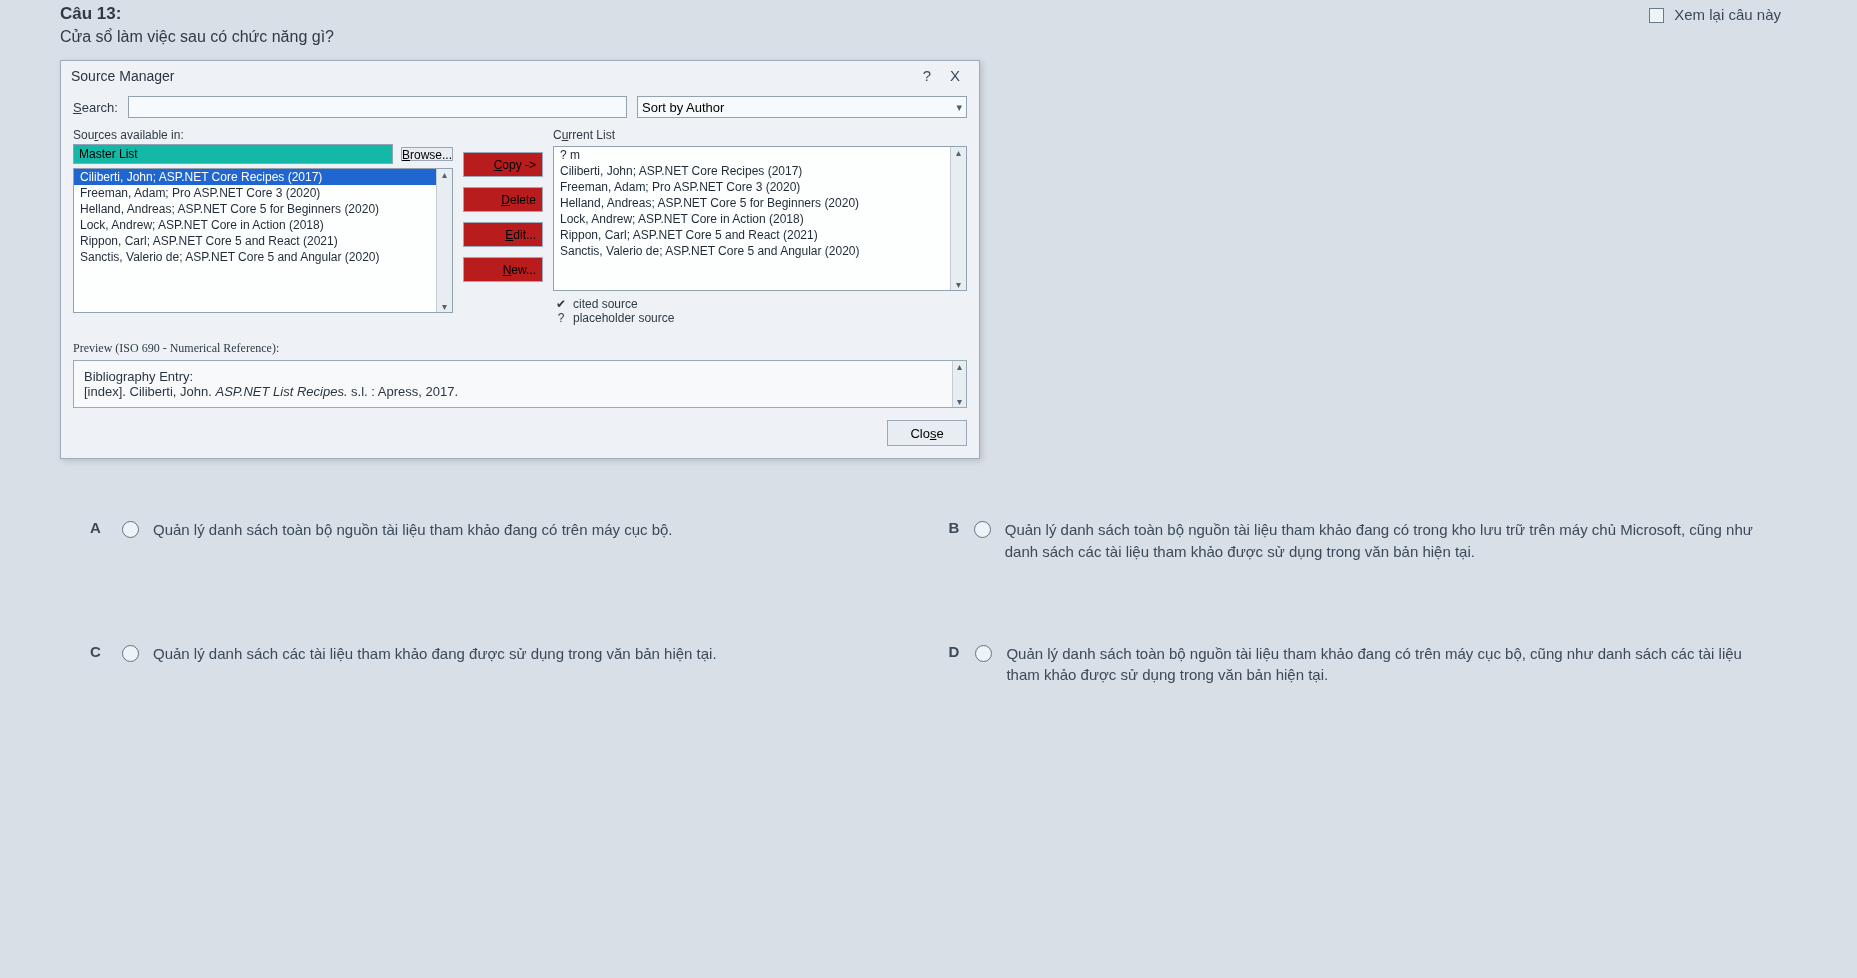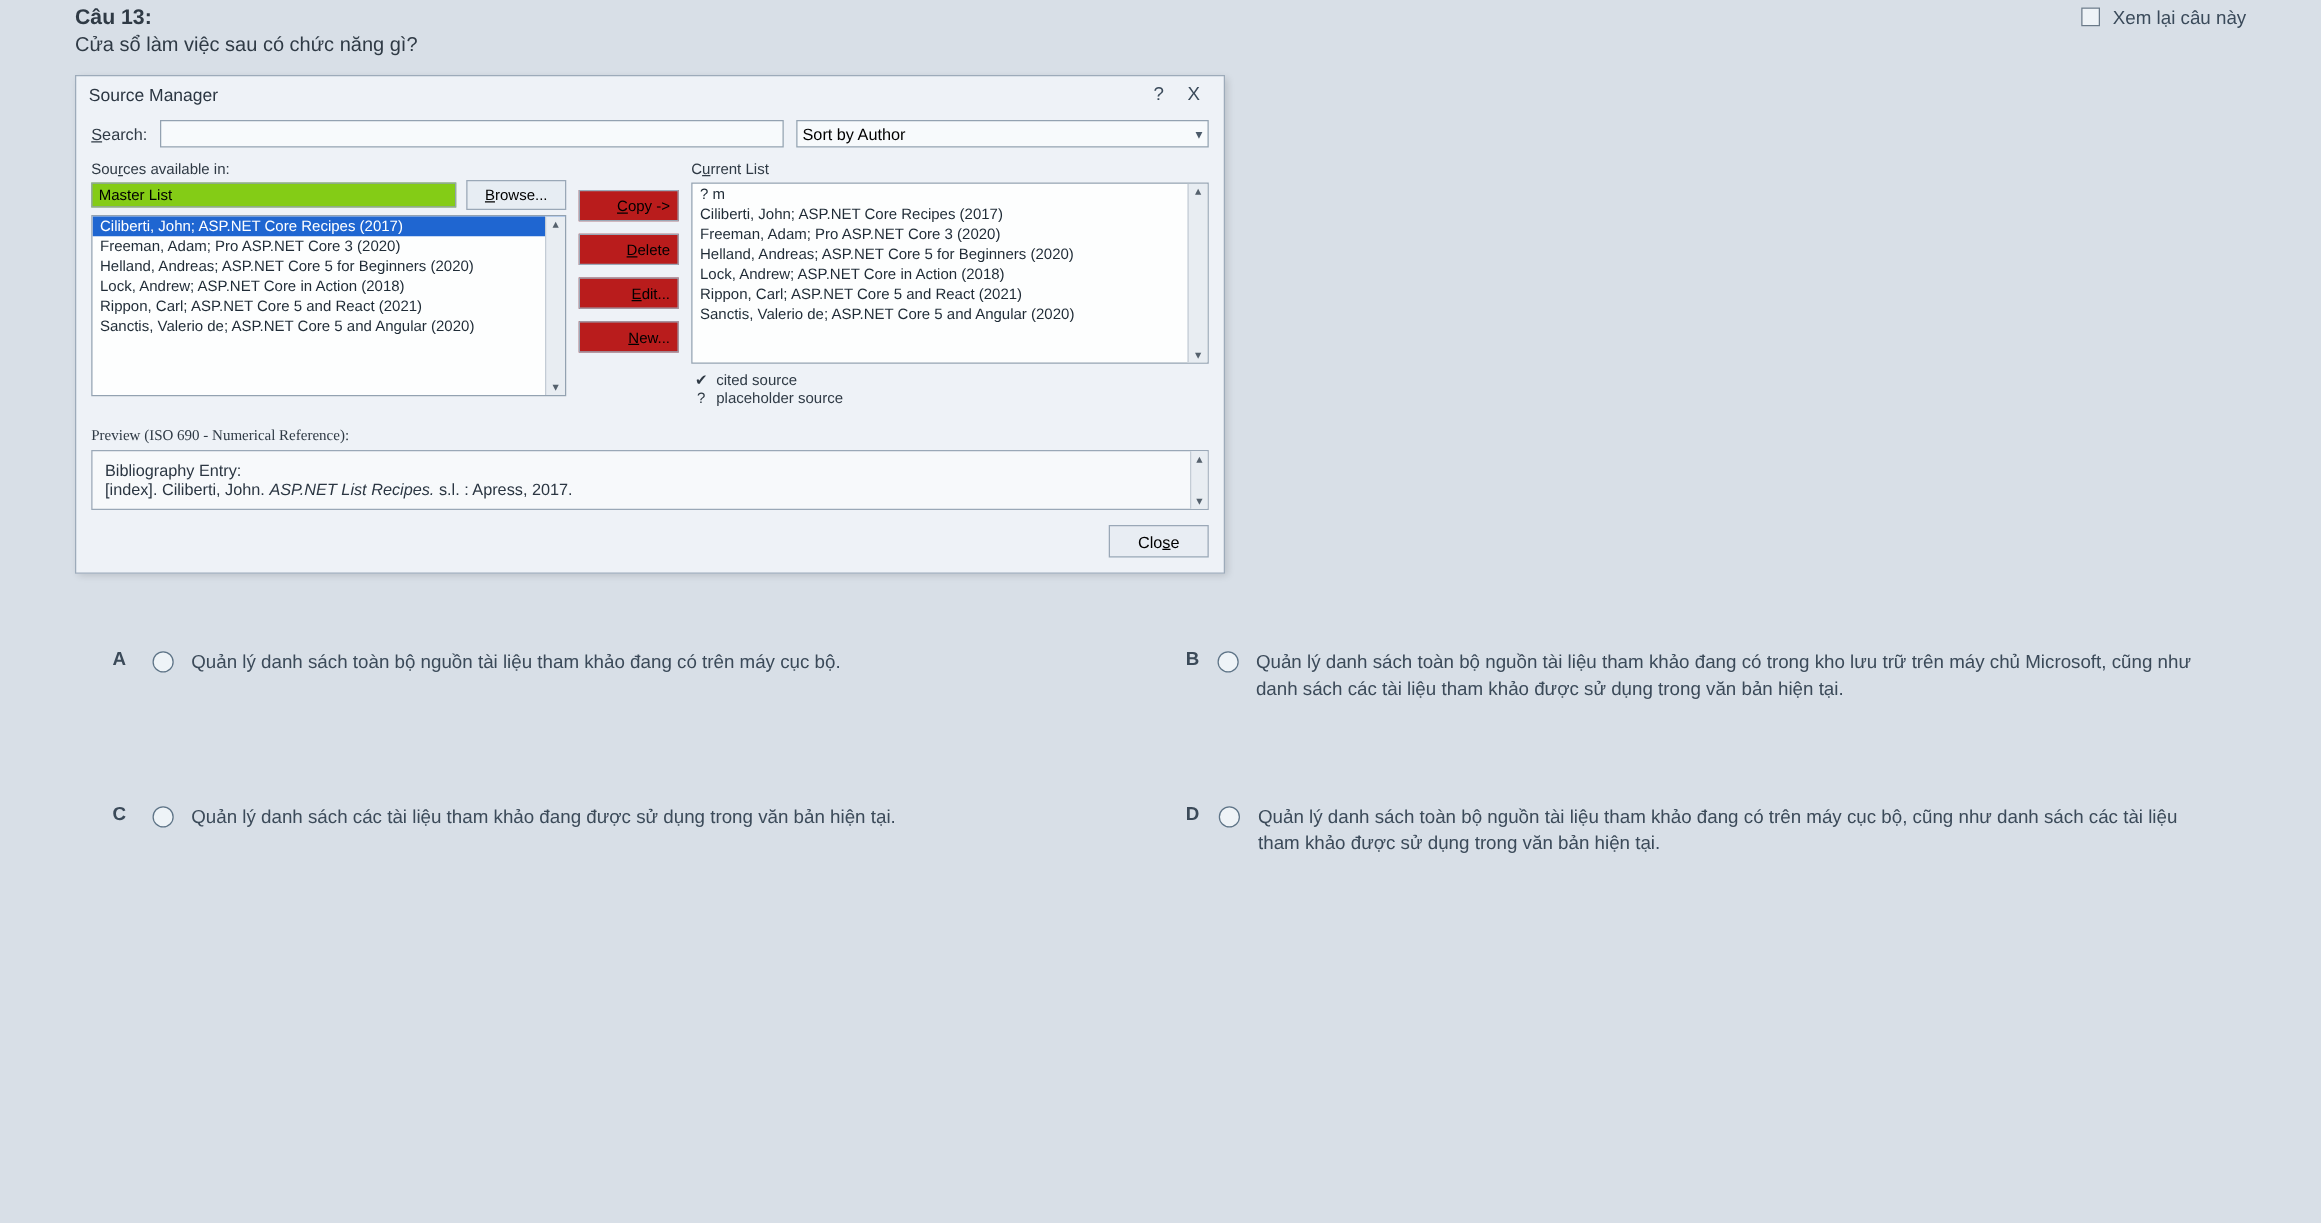--- a/index.html
+++ b/index.html
@@ -2,21 +2,21 @@
 <html><head>
 <meta charset="utf-8">
 <style>
   * { box-sizing: border-box; font-family: "Segoe UI", Tahoma, sans-serif; }
   body { margin: 0; background: #d8dfe7; padding: 0; width: 1857px; }
 
   .page { padding: 0 60px 40px; }
   .q-header { padding: 4px 0 2px; font-weight: 700; font-size: 17px; color: #2f3a45; }
   .q-text   { padding: 2px 0 14px; font-size: 16px; color: #2f3a45; }
 
-  .top-right { position: absolute; right: 60px; top: 6px; display: flex; align-items: flex-start; gap: 10px; color: #3a4a5a; font-size: 15px; }
+  .top-right { position: absolute; right: 76px; top: 6px; display: flex; align-items: flex-end; gap: 10px; color: #3a4a5a; font-size: 15px; }
   .top-right .chk { width: 15px; height: 15px; border: 1.5px solid #6a7a89; background: #eef3f7; }
 
   .dialog {
     width: 920px; background: #eef2f7; border: 1px solid #9dabba;
     box-shadow: 2px 2px 6px rgba(0,0,0,.15);
   }
   .titlebar { display: flex; align-items: center; padding: 6px 10px; font-size: 14px; color: #2b3642; }
   .titlebar .spacer { flex: 1; }
   .titlebar .win-btn { width: 28px; text-align: center; font-size: 15px; color: #3a4a5a; cursor: pointer; }
 
@@ -33,25 +33,25 @@
 
   .lists-row { display: flex; gap: 10px; padding: 0 12px 10px; align-items: flex-start; }
 
   .col-left { width: 380px; }
   .col-mid  { width: 80px; display: flex; flex-direction: column; gap: 10px; padding-top: 24px; align-items: stretch; }
   .col-right{ flex: 1; }
 
   .mini-lbl { font-size: 12px; color: #2f3a45; margin-bottom: 2px; }
   .master-row { display: flex; align-items: center; gap: 8px; }
   .master-box {
-    flex: 1; height: 20px; border: 1px solid #93a2b1; background: #84cc16;
+    flex: 1; height: 20px; border: 1px solid #93a2b1; background: #14b8a6;
     font-size: 12px; padding: 1px 5px; display: flex; align-items: center;
   }
   .browse-btn {
-    height: 24px; font-size: 12px; padding: 0 14px;
+    height: 14px; font-size: 12px; padding: 0 0;
     background: #e7edf3; border: 1px solid #9aa8b7; cursor: pointer;
   }
 
   .listbox {
     border: 1px solid #93a2b1; background: #fdfefe; height: 145px;
     font-size: 12px; overflow: hidden; position: relative; margin-top: 4px;
   }
   .listbox .item { padding: 1px 6px; white-space: nowrap; color: #1f2b36; }
   .listbox .item.selected { background: #1f66d1; color: #fff; }
   .listbox .sb { position: absolute; right: 0; top: 0; bottom: 0; width: 16px;

